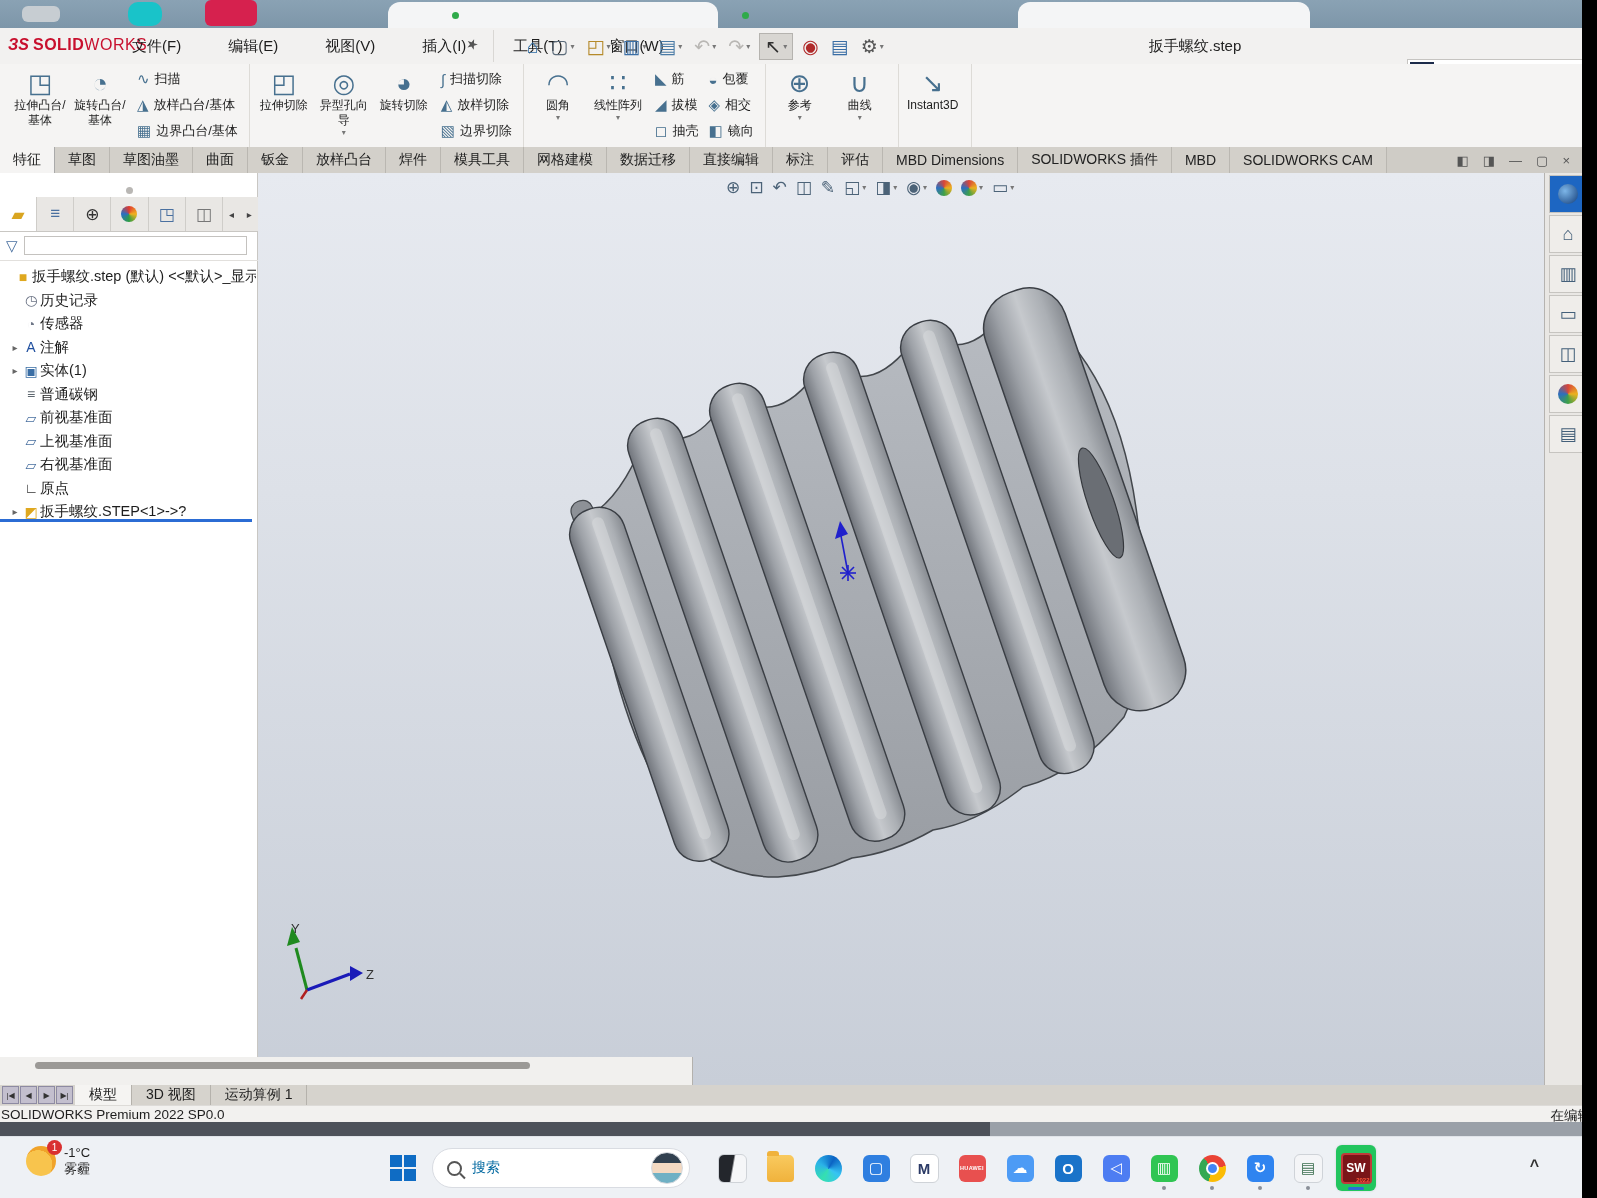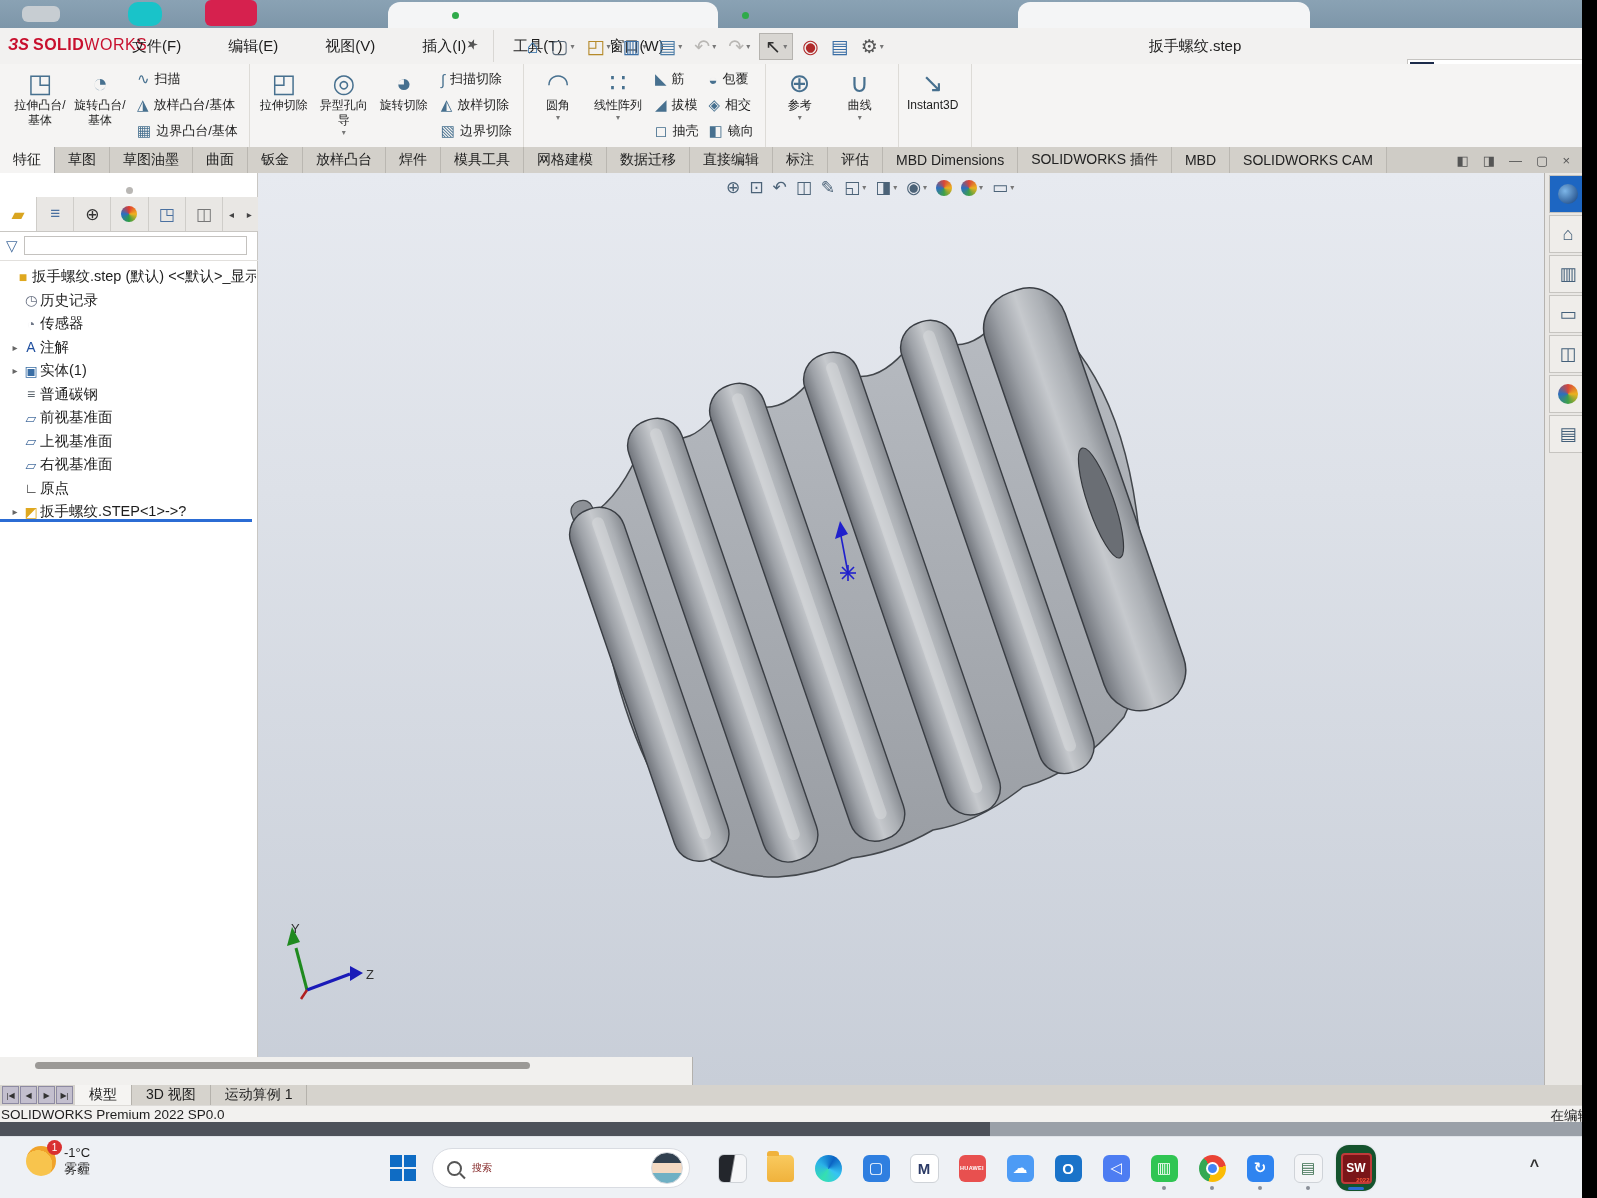--- a/index.html
+++ b/index.html
@@ -91,25 +91,25 @@
   #taskbar{left:0;top:1136px;width:1597px;height:62px;background:#eef1f5;border-top:1px solid #e0e4e9;}
   #weather{position:absolute;left:26px;top:8px;display:flex;align-items:center;gap:8px;}
   #weather-icon{position:relative;width:30px;height:30px;border-radius:50%;background:radial-gradient(circle at 40% 62%,#f8c44d 55%,#f0a32a 56%);}
   #weather-badge{position:absolute;right:-6px;top:-6px;width:15px;height:15px;border-radius:50%;background:#d93030;color:#fff;font-size:10px;display:flex;align-items:center;justify-content:center;}
   #weather-text{font-size:13px;line-height:16px;}
   #start-btn{position:absolute;left:390px;top:18px;width:26px;height:26px;display:grid;grid-template-columns:12px 12px;grid-template-rows:12px 12px;gap:2px;}
   #start-btn span{background:#0f6cc4;}
   #tb-search{position:absolute;left:432px;top:11px;width:258px;height:40px;background:#fff;border:1px solid #d9dce2;border-radius:20px;display:flex;align-items:center;padding:0 6px 0 14px;box-sizing:border-box;}
   #mag{width:11px;height:11px;border:2px solid #555;border-radius:50%;position:relative;margin-right:10px;flex:0 0 11px;}
   #mag::after{content:"";position:absolute;width:7px;height:2px;background:#555;transform:rotate(45deg);right:-6px;bottom:-3px;}
-  #tb-search .ph{flex:1;color:#7f1d1d;font-size:10px;}
+  #tb-search .ph{flex:1;color:#0369a1;font-size:14px;}
   #avatar{width:30px;height:30px;border-radius:50%;background:linear-gradient(180deg,#31404f 0 34%,#f3d9c2 34% 68%,#6fb0c4 68%);border:1px solid #d5d8dd;}
   #tb-apps{position:absolute;left:712px;top:8px;display:flex;align-items:flex-start;gap:8px;}
   .app{position:relative;width:40px;height:46px;display:flex;align-items:center;justify-content:center;border-radius:6px;}
-  .app.active{background:#14532d;box-shadow:0 0 2px #c8ccd2;border-radius:13px;}
+  .app.active{background:#22c55e;box-shadow:0 0 2px #c8ccd2;}
   .app .ic{width:27px;height:27px;border-radius:6px;display:flex;align-items:center;justify-content:center;font-size:15px;font-weight:700;}
   .app .dot{position:absolute;bottom:1px;left:50%;transform:translateX(-50%);width:4px;height:4px;border-radius:50%;background:#8a8f98;}
   .app .pill{position:absolute;bottom:1px;left:50%;transform:translateX(-50%);width:16px;height:3px;border-radius:2px;background:#2b6cd4;}
   .ic.folder{background:linear-gradient(180deg,#f9ca5f,#f0b23c);border-radius:3px 5px 4px 4px;position:relative;}
   .ic.folder::before{content:"";position:absolute;left:0;top:-4px;width:12px;height:5px;background:#f0b23c;border-radius:3px 3px 0 0;}
   .ic.split{background:linear-gradient(100deg,#23262c 47%,#f5f6f8 53%);border:1px solid #cfd3d8;}
   .ic.edge{border-radius:50%;background:conic-gradient(from 210deg,#35e0b0,#2bb3e8,#0b63c4,#35c3f3,#35e0b0);}
   .chrome-outer{width:27px;height:27px;border-radius:50%;background:conic-gradient(from -40deg,#ea4335 0 33%,#fbbc05 0 66%,#34a853 0 100%);display:flex;align-items:center;justify-content:center;}
   .chrome-mid{width:13px;height:13px;border-radius:50%;background:#fff;display:flex;align-items:center;justify-content:center;}
   .chrome-in{width:9px;height:9px;border-radius:50%;background:#4285f4;}

